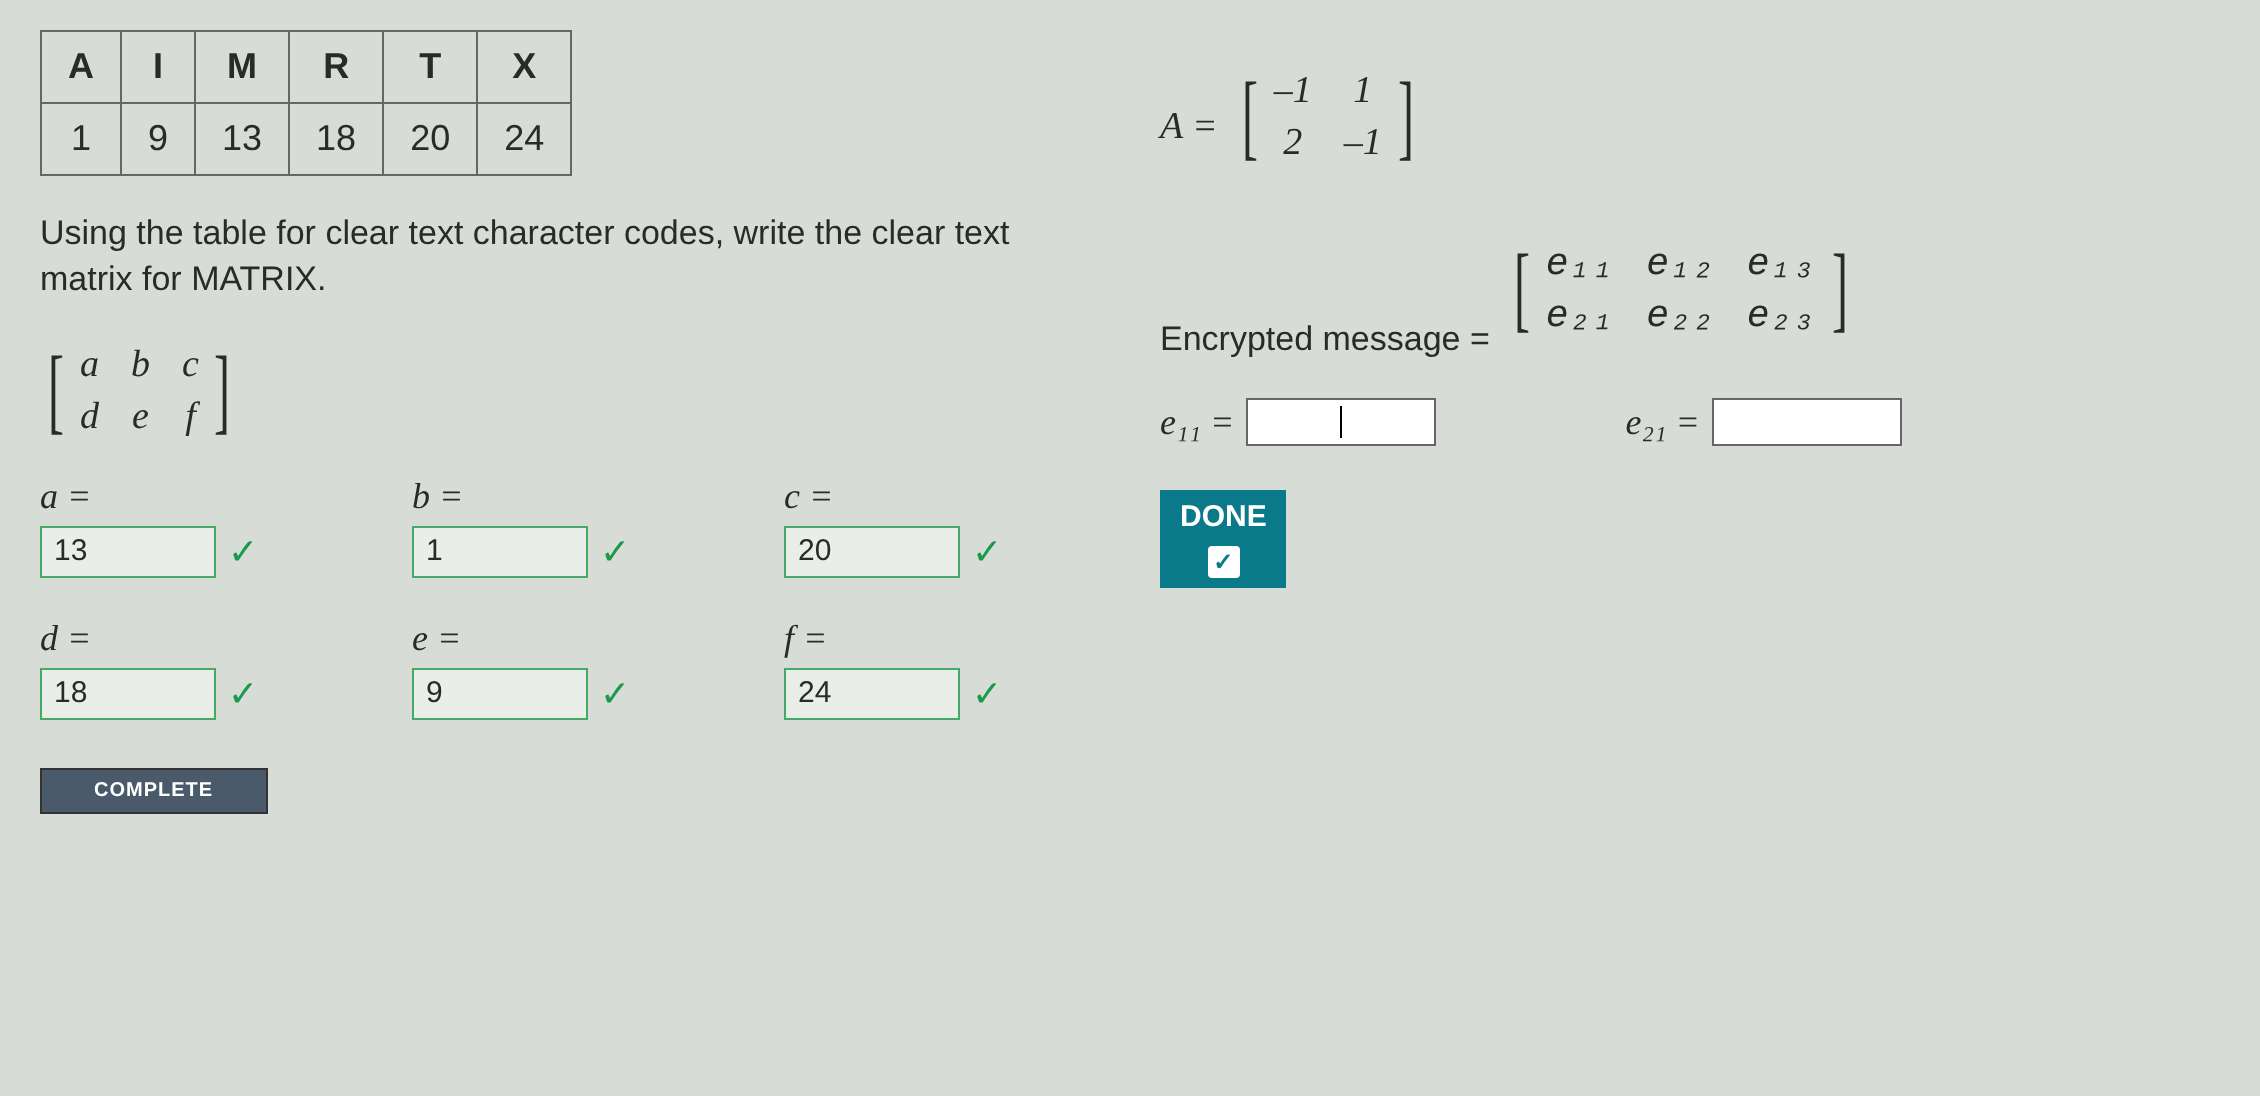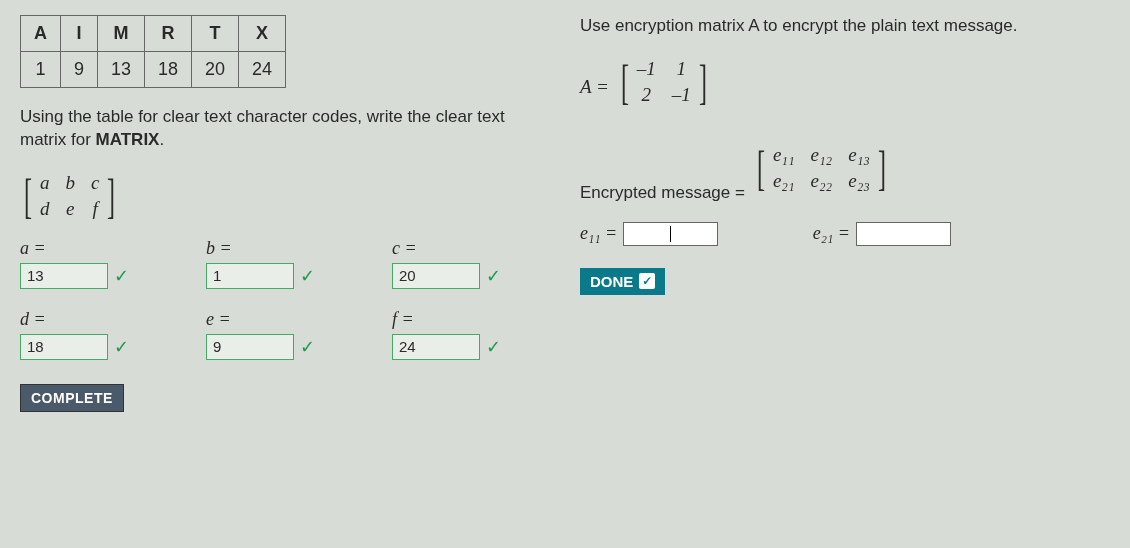--- a/index.html
+++ b/index.html
@@ -19,21 +19,21 @@
   margin-bottom: 18px;
 }
 .code-table td {
   border: 1.5px solid #666;
   padding: 7px 13px;
   text-align: center;
   font-size: 18px;
 }
 .code-table tr:first-child td { font-weight: bold; }
 .instr { font-size: 17px; line-height: 1.35; margin-bottom: 12px; }
-.instr b { font-weight: bold; text-align: right; }
+.instr b { font-weight: normal; text-align: right; }
 .matrix {
   display: inline-flex;
   align-items: center;
   font-style: italic;
   font-size: 19px;
   font-family: 'Times New Roman', serif;
   margin: 6px 0 16px 0;
 }
 .bracket-l, .bracket-r {
   font-size: 48px;
@@ -59,29 +59,29 @@
   font-size: 15px;
   display:flex; align-items:center;
 }
 .check { color: #1a9a4a; font-size:18px; }
 .btn {
   display:inline-block;
   background:#4a5a6a;
   border:1px solid #333;
   color:#fff;
   font-weight:bold;
-  font-size:14px;
-  padding:5px 10px;
+  font-size:10px;
+  padding:5px 26px;
   margin-top:24px;
   letter-spacing:0.5px;
 }
 .done-btn {
   display:inline-flex; align-items:center; gap:6px;
   background:#0a7a8a; color:#fff; font-weight:bold;
-  padding:5px 10px; font-size:15px;
+  padding:5px 10px; font-size:15px;flex-direction:column;
 }
 .done-check { background:#fff; color:#0a7a8a; width:16px; height:16px; display:inline-flex; align-items:center; justify-content:center; font-size:12px; border-radius:2px; }
 .Aeq { font-style:italic; font-family:'Times New Roman',serif; font-size:19px; }
 .right-row { display:flex; align-items:center; gap:8px; margin: 12px 0; flex-wrap: nowrap; }
 .elabel { font-family:'Times New Roman',serif; font-style:italic; font-size:18px; }
 .einputs { display:grid; grid-template-columns: repeat(3, auto); gap: 22px 30px; margin-top:6px; }
 .epair { display:flex; align-items:center; gap:6px; }
 .einput {
   border:1.5px solid #666; background:#fff;
   width:95px; height:24px; display:inline-flex; align-items:center; justify-content:center;
@@ -185,41 +185,40 @@
             </div>
           <span class="check">✓</span>
         </div>
       </div>
     </div>
 
     <div class="btn">COMPLETE</div>
   </div>
 
   <div class="right">
-    <p class="instr">Use encryption matrix A to encrypt the plain text message.</p>
 
     <div class="right-row">
       <span class="Aeq">A =</span>
       <div class="matrix">
         <span class="bracket-l">[</span>
         <div class="mgrid" style="grid-template-columns:repeat(2,auto);">
           <span>–1</span>
             <span>1</span>
           <span>2</span>
             <span>–1</span>
         </div>
         <span class="bracket-r">]</span>
       </div>
     </div>
 
     <div class="right-row">
       <span style="font-size:17px;margin-top:40px;">Encrypted message =</span>
       <div class="matrix">
         <span class="bracket-l">[</span>
-        <div class="mgrid" style="grid-template-columns:repeat(3,auto);">
+        <div class="mgrid" style="grid-template-columns:repeat(3,auto);font-family:Liberation Mono, monospace;">
           <span>e₁₁</span>
             <span>e₁₂</span>
             <span>e₁₃</span>
           <span>e₂₁</span>
             <span>e₂₂</span>
             <span>e₂₃</span>
         </div>
         <span class="bracket-r">]</span>
       </div>
     </div>

